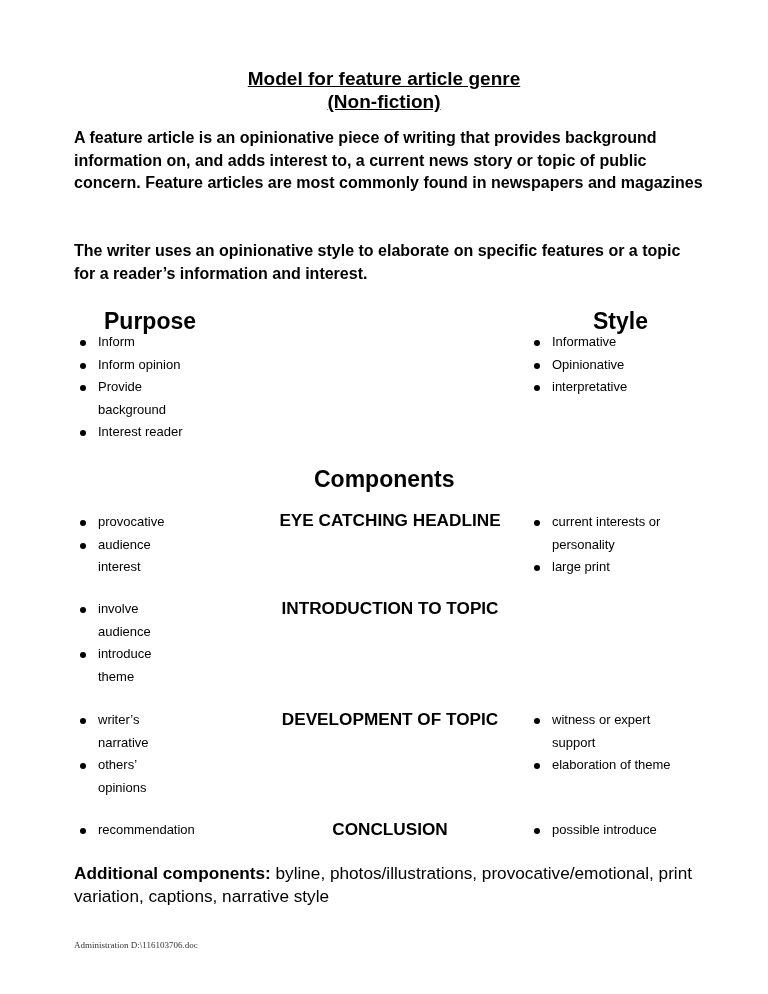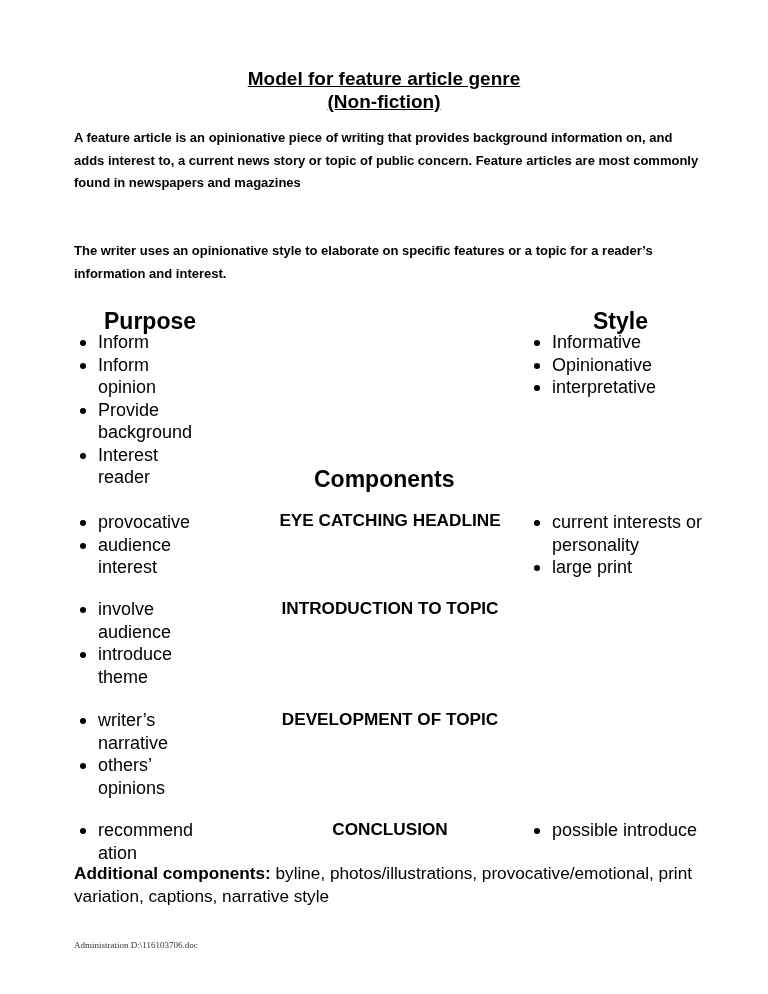--- a/index.html
+++ b/index.html
@@ -2,24 +2,24 @@
 <html><head>
 <meta charset="utf-8">
 <style>
   html, body { margin: 0; padding: 0; background: #ffffff; }
   body { width: 768px; height: 994px; position: relative; overflow: hidden;
          font-family: "Liberation Sans", sans-serif; color: #000; }
   .page { position: absolute; left: 0; top: 0; width: 768px; height: 994px; padding-left: 15px; }
   .title { position: absolute; left: 0; width: 768px; text-align: center;
            font-weight: bold; font-size: 19px; text-decoration: underline; line-height: 22px; }
   .para { position: absolute; left: 74px; width: 630px; font-weight: bold;
-          font-size: 13px; line-height: 22.5px; }
+          font-size: 16px; line-height: 22.5px; }
   .heading { position: absolute; font-weight: bold; font-size: 23px; line-height: 22px; }
   ul.blist { position: absolute; margin: 0; padding: 0; list-style: none;
-             font-size: 18px; line-height: 22.5px; }
+             font-size: 13px; line-height: 22.5px; }
   ul.blist li { position: relative; padding-left: 21px; }
   ul.blist li::before { content: ""; position: absolute; left: 3px; top: 9px;
                         width: 6px; height: 6px; border-radius: 50%; background: #000; }
   .comp-title { position: absolute; font-weight: bold; font-size: 17.2px; line-height: 22px;
                 text-align: center; width: 300px; left: 240px; }
   .footer-note { position: absolute; left: 74px; top: 940px; font-family: "Liberation Serif", serif;
                  font-size: 9px; color: #333; }
   .additional { position: absolute; left: 74px; top: 862px; width: 630px;
                 font-size: 17.2px; line-height: 22.5px; }
   .additional b { font-weight: bold; }
@@ -66,20 +66,24 @@
     <li>involve audience</li>
     <li>introduce theme</li>
   </ul>
   <div class="comp-title" style="top:597px;">INTRODUCTION TO TOPIC</div>
 
   <ul class="blist" style="left:77px; top:709px; width:110px;">
     <li>writer’s narrative</li>
     <li>others’ opinions</li>
   </ul>
   <div class="comp-title" style="top:708px;">DEVELOPMENT OF TOPIC</div>
+  <ul class="blist" style="left:531px; top:709px; width:160px;">
+    <li>witness or expert support</li>
+    <li>elaboration of theme</li>
+  </ul>
 
   <ul class="blist" style="left:77px; top:819px; width:120px; word-break: break-all;">
     <li>recommendation</li>
   </ul>
   <div class="comp-title" style="top:818px;">CONCLUSION</div>
   <ul class="blist" style="left:531px; top:819px; width:190px;">
     <li>possible introduce</li>
   </ul>
 
   <div class="additional"><b>Additional components:</b><span> byline, photos/illustrations, provocative/emotional, print variation, captions, narrative style</span></div>

